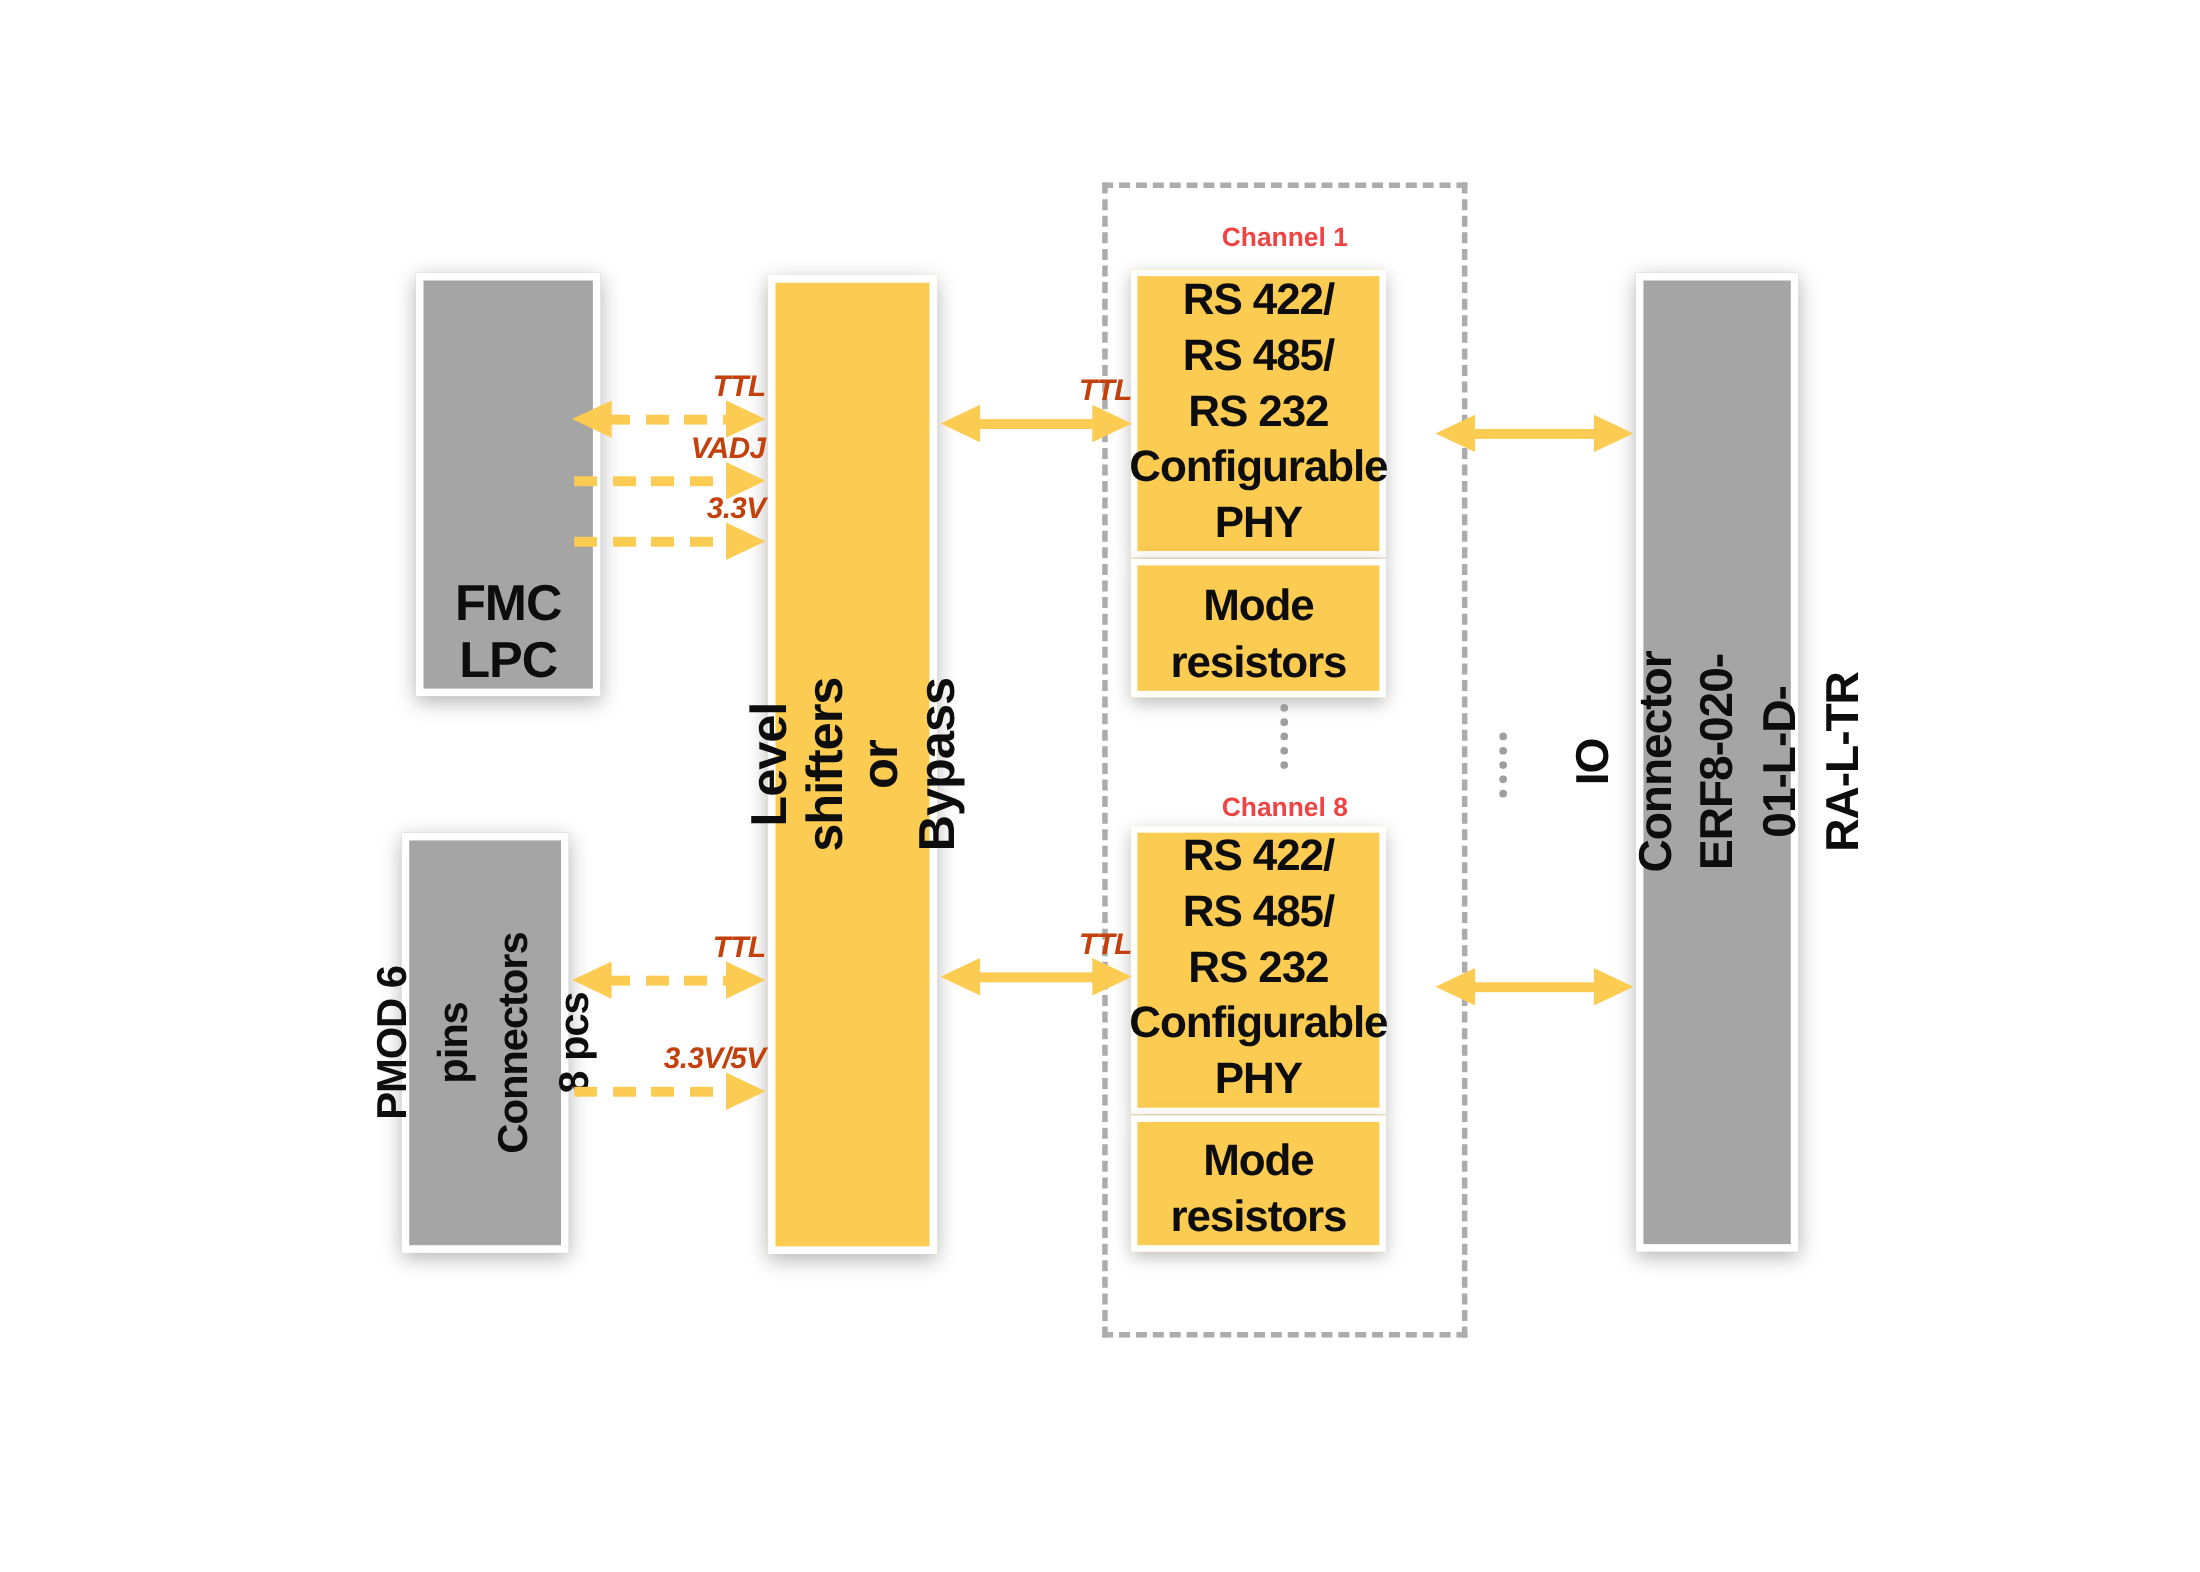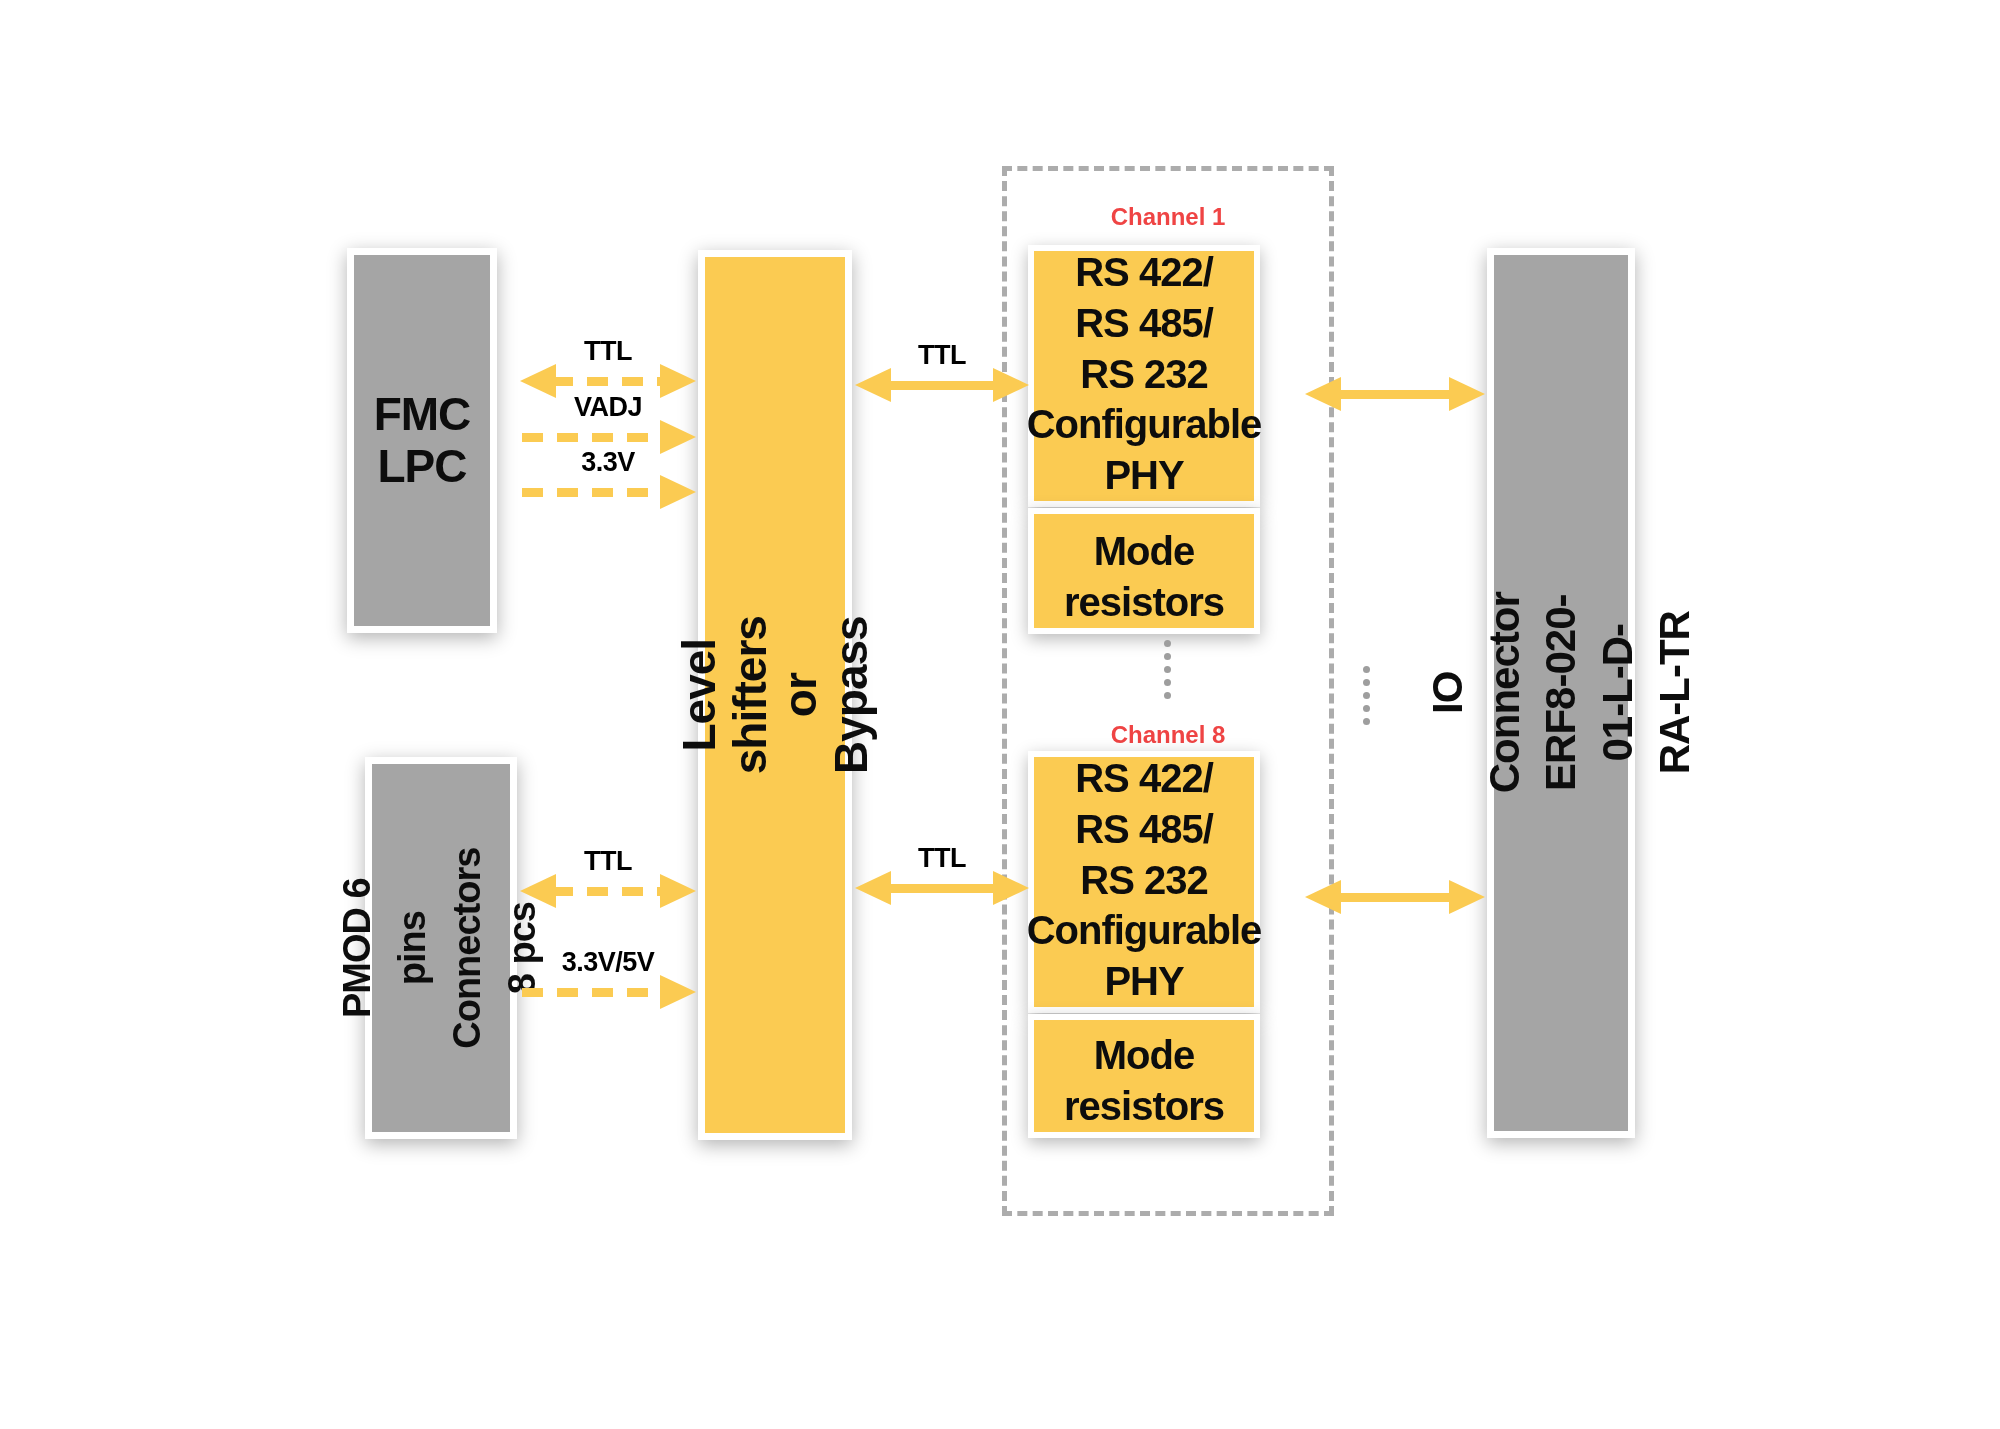--- a/index.html
+++ b/index.html
@@ -24,21 +24,21 @@
   .yellow{background:var(--yellow);}
   .blabel{
     font-weight:bold;text-align:center;white-space:pre-line;
     letter-spacing:-1px;color:#0d0d0d;
   }
   .vlabel{
     transform:rotate(-90deg);width:max-content;
     font-weight:bold;text-align:center;white-space:pre-line;
     letter-spacing:-1px;color:#0d0d0d;
   }
-  #fmc-block{left:347px;top:248px;width:150px;height:385px;}
+  #fmc-block{left:378px;top:248px;width:168px;height:385px;align-items:flex-end;}
   #fmc-block .blabel{font-size:46px;line-height:1.12;}
   #pmod-block{left:365px;top:757px;width:152px;height:382px;}
   #pmod-block .vlabel{font-size:38px;line-height:1.45;}
   #levelshifter-block{left:698px;top:250px;width:154px;height:890px;}
   #levelshifter-block .vlabel{font-size:46px;line-height:1.1;}
   #io-block{left:1487px;top:248px;width:148px;height:890px;}
   #io-block .vlabel{font-size:42px;line-height:1.35;}
 
   
   #channels-region{
@@ -75,22 +75,22 @@
   .arrow{position:absolute;height:0;overflow:visible;}
   .a-line{position:absolute;top:-4.5px;height:9px;left:32px;right:32px;background:var(--yellow);}
   .a-line.dashed{
     background:repeating-linear-gradient(90deg,var(--yellow) 0 21px,transparent 21px 35px);
   }
   .arrow.from-left .a-line{left:2px;}
   .a-head{position:absolute;width:0;height:0;top:-17px;}
   .head-r{right:0;border-top:17px solid transparent;border-bottom:17px solid transparent;border-left:36px solid var(--yellow);}
   .head-l{left:0;border-top:17px solid transparent;border-bottom:17px solid transparent;border-right:36px solid var(--yellow);}
   .a-label{
-    position:absolute;left:0;right:0;bottom:14px;text-align:center;
-    font-size:27px;font-weight:bold;letter-spacing:-0.5px;color:#000000;
+    position:absolute;left:0;right:0;bottom:14px;text-align:right;
+    font-size:27px;font-weight:bold;letter-spacing:-0.5px;color:#c2410c;font-style:italic;
   }
   #arrow-fmc-ttl{left:520px;top:381px;width:176px;}
   #arrow-fmc-vadj{left:520px;top:437px;width:176px;}
   #arrow-fmc-33v{left:520px;top:492px;width:176px;}
   #arrow-pmod-ttl{left:520px;top:891px;width:176px;}
   #arrow-pmod-power{left:520px;top:992px;width:176px;}
   #arrow-ls-ch1{left:855px;top:385px;width:174px;}
   #arrow-ls-ch8{left:855px;top:888px;width:174px;}
   #arrow-ch1-io{left:1305px;top:394px;width:180px;z-index:3;}
   #arrow-ch8-io{left:1305px;top:897px;width:180px;z-index:3;}

